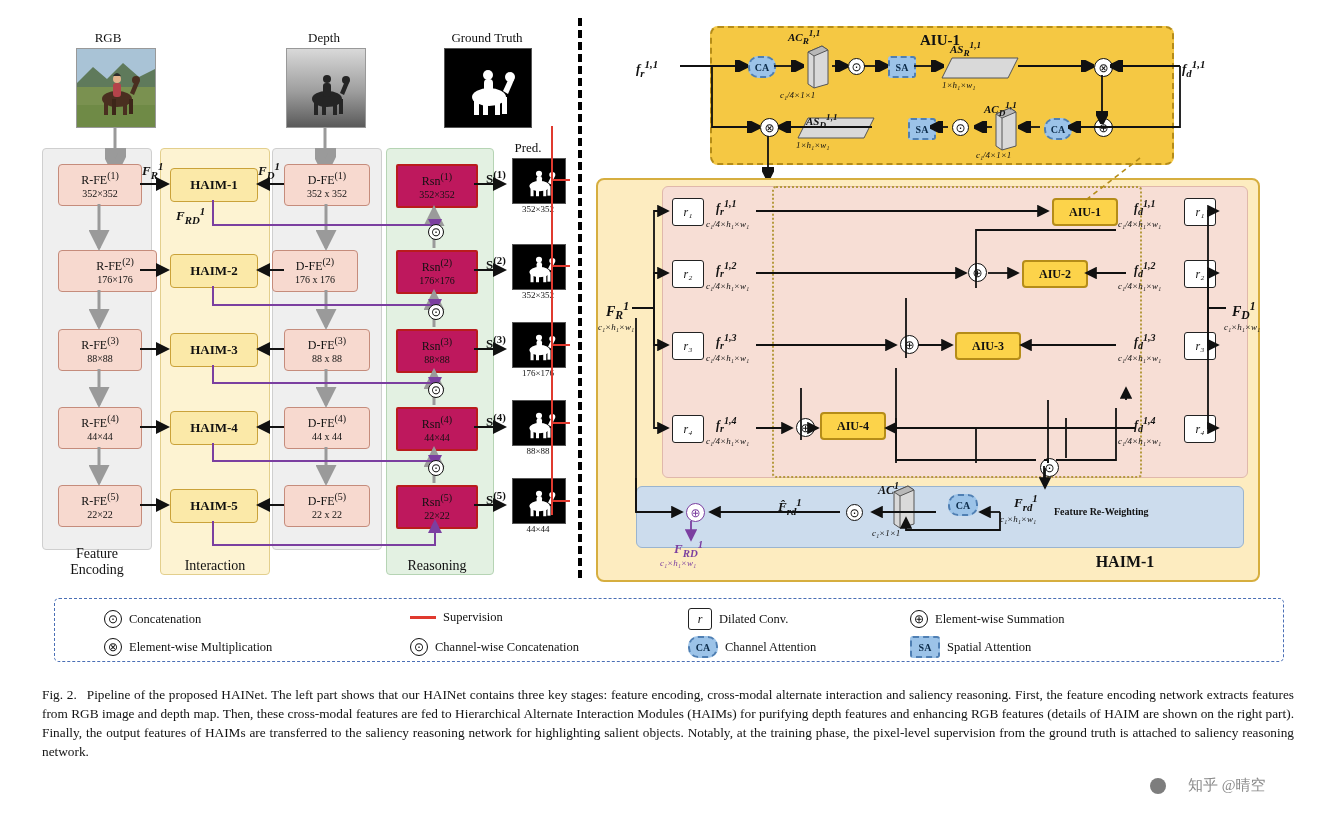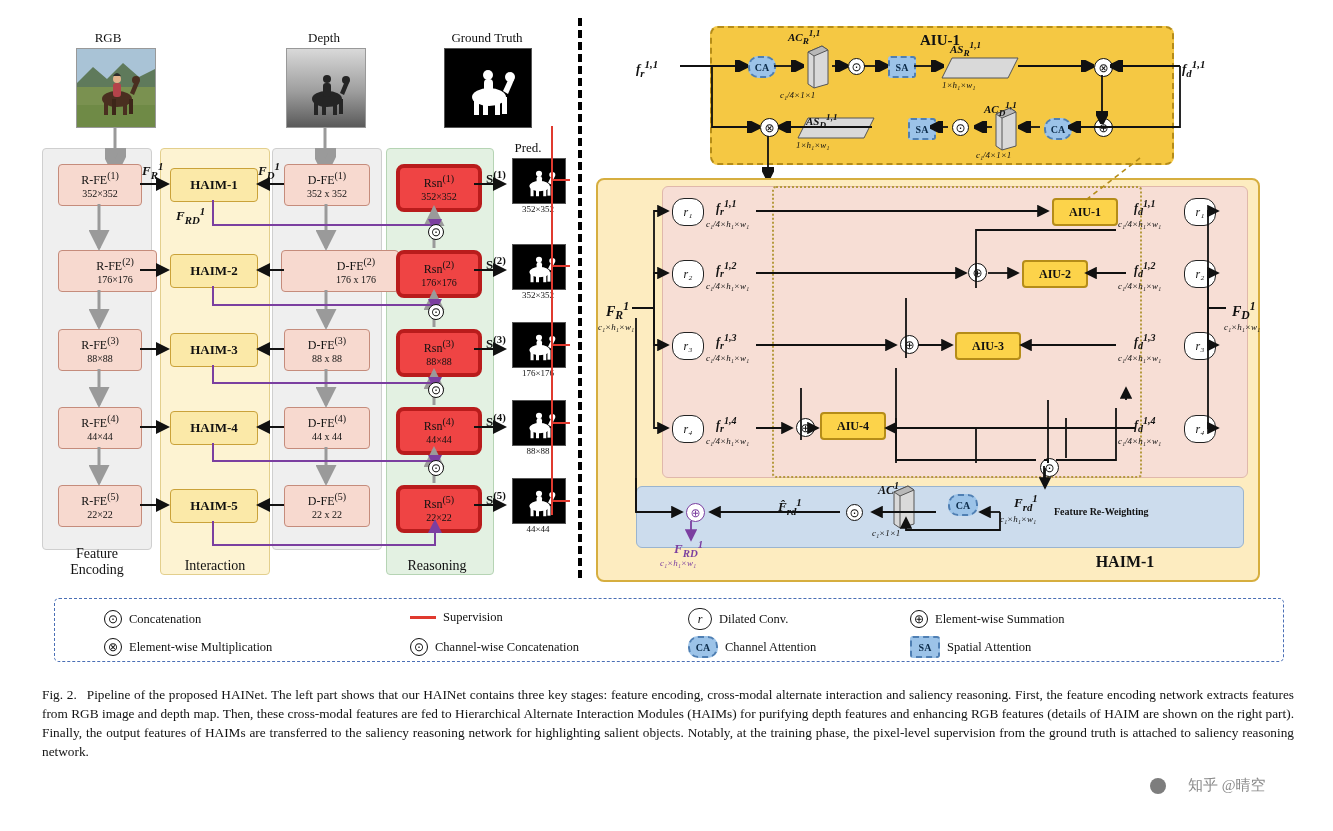--- a/index.html
+++ b/index.html
@@ -3,21 +3,21 @@
 <meta charset="utf-8">
 <style>
   html,body{margin:0;padding:0;background:#ffffff;}
   body{width:1333px;height:831px;font-family:"Liberation Serif",serif;color:#111;}
   #root{position:relative;width:1333px;height:831px;overflow:hidden;}
   .abs{position:absolute;}
   .ctr{display:flex;align-items:center;justify-content:center;text-align:center;}
   .col{flex-direction:column;text-align:center;}
   .pinkbox{background:#f7d9cf;border:1px solid #c58c7c;border-radius:4px;font-size:12px;line-height:1.15;color:#111;}
   .yellowbox{background:#fbe9a8;border:1px solid #caa23a;border-radius:4px;font-size:13px;font-weight:bold;color:#111;}
-  .bluebox{background:#ef4444;border:4px solid #b91c1c;border-radius:8px;font-size:12px;color:#111;line-height:1.15;}
+  .bluebox{background:#be185d;border:2px solid #b91c1c;border-radius:2px;font-size:12px;color:#111;line-height:1.15;}
   .lbl{font-size:13px;}
   .ital{font-style:italic;}
 
   
   .stage-fe{background:#efefef;border:1px solid #cfcfcf;border-radius:4px;}
   .stage-in{background:#fdf3d2;border:1px solid #e3cf8d;border-radius:4px;}
   .stage-rs{background:#e3f1e2;border:1px solid #b6d4b4;border-radius:4px;}
 
   .stage-label{font-size:14px;text-align:center;}
 
@@ -31,21 +31,21 @@
   
   .haim-panel{background:#fdecc0;border:2px solid #d6ae3f;border-radius:8px;}
   .haim-inner-pink{background:#f7ded5;border:1px solid #e0b8ab;border-radius:6px;}
   .haim-dotted{border:2px dotted #b59a3f;border-radius:4px;}
   .rw-panel{background:#ccdced;border:1px solid #9ab4cf;border-radius:6px;}
   .aiu-top{background:#f5c843;border:2px dashed #b58c18;border-radius:8px;}
 
   .aiu-btn{background:#fcd34a;border:2px solid #b58c18;border-radius:4px;font-weight:bold;font-size:12px;}
   .ca-btn{background:#9cc3e8;border:2px dashed #4f7fb3;border-radius:10px;font-size:10px;font-weight:bold;color:#0b2b4a;}
   .sa-btn{background:#9cc3e8;border:2px dashed #4f7fb3;border-radius:3px;font-size:10px;font-weight:bold;color:#0b2b4a;}
-  .rbox{background:#fff;border:1.5px solid #222;border-radius:12px;font-style:italic;font-size:12px;}
+  .rbox{background:#fff;border:1.5px solid #222;border-radius:3px;font-style:italic;font-size:12px;}
 
   
   .op{border:1.4px solid #111;border-radius:50%;background:#fff;display:flex;align-items:center;justify-content:center;font-size:12px;line-height:1;}
   .op-purple{border-color:#7b3fa0;color:#7b3fa0;}
 
   
   .legend{border:1.5px dashed #4a6fb5;border-radius:5px;background:#fff;}
   .legend-item{display:flex;align-items:center;gap:7px;font-size:12.5px;}
 
   
@@ -182,21 +182,21 @@
       <span>HAIM-4</span>
     </div>
   <div class="abs yellowbox ctr" style="left:170px;top:489px;width:86px;height:32px;">
       <span>HAIM-5</span>
     </div>
 
   <div class="abs pinkbox ctr col" style="left:284px;top:164px;width:84px;height:40px;">
     <div>D-FE<sup>(1)</sup></div>
     <div class="vsmall">352 x 352</div>
   </div>
-  <div class="abs pinkbox ctr col" style="left:281px;top:250px;width:84px;height:40px;padding-left:32px;">
+  <div class="abs pinkbox ctr col" style="left:272px;top:250px;width:84px;height:40px;">
     <div>D-FE<sup>(2)</sup></div>
     <div class="vsmall">176 x 176</div>
   </div>
   <div class="abs pinkbox ctr col" style="left:284px;top:329px;width:84px;height:40px;">
     <div>D-FE<sup>(3)</sup></div>
     <div class="vsmall">88 x 88</div>
   </div>
   <div class="abs pinkbox ctr col" style="left:284px;top:407px;width:84px;height:40px;">
     <div>D-FE<sup>(4)</sup></div>
     <div class="vsmall">44 x 44</div>

